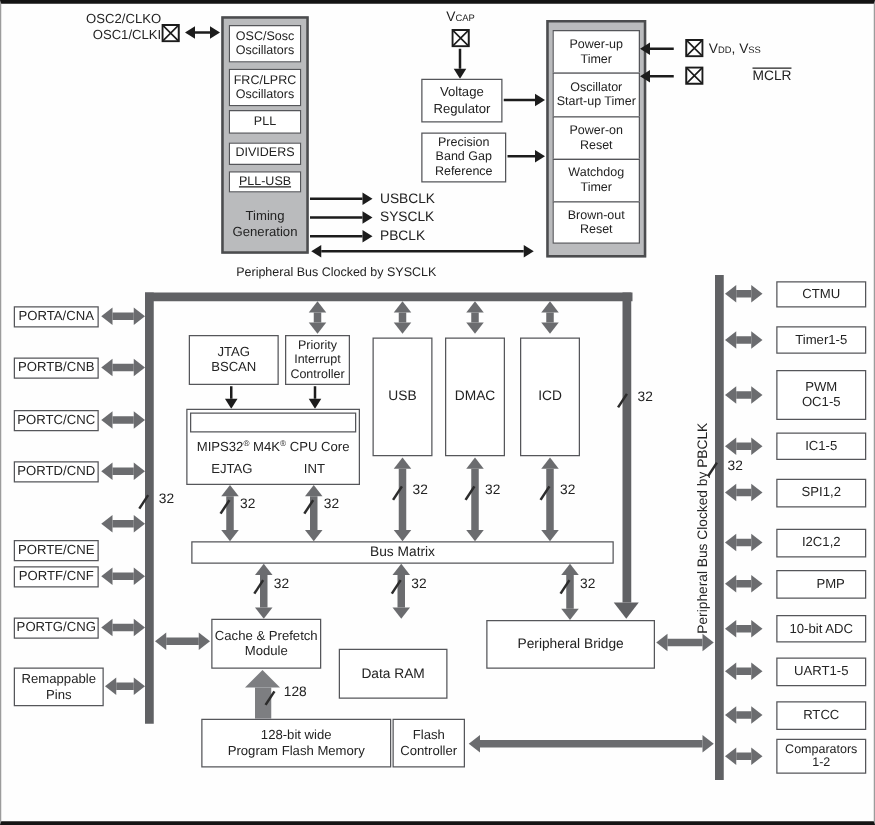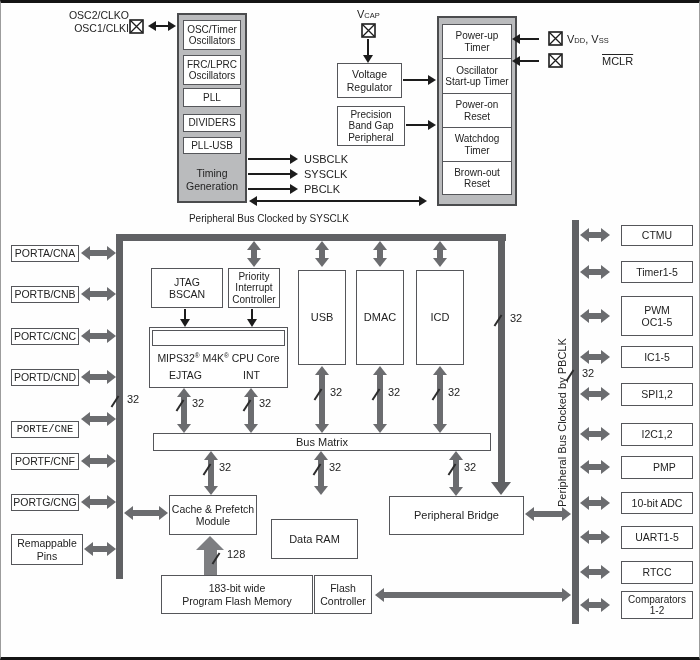--- a/index.html
+++ b/index.html
@@ -79,27 +79,27 @@
 OSC1/CLKI</div>
   <div class="pin" style="left:128px;top:16px;">
     <svg width="15" height="15" viewBox="0 0 15 15">
         <rect x="1" y="1" width="13" height="13" fill="#fff" stroke="#1c1c1c" stroke-width="1.6"></rect>
         <path d="M1.5 1.5 L13.5 13.5 M13.5 1.5 L1.5 13.5" stroke="#1c1c1c" stroke-width="1.3" fill="none"></path>
       </svg>
   </div>
   <div class="bah" style="left:155px;top:22px;width:12px;"></div>
 
   <div class="grayblock" style="left:176px;top:10px;width:70px;height:190px;">
-    <div class="box f10" style="left:4px;top:5px;width:58px;height:30px;">OSC/Timer
+    <div class="box f10" style="left:4px;top:5px;width:58px;height:30px;">OSC/Sosc
 Oscillators</div>
     <div class="box f10" style="left:4px;top:40px;width:58px;height:30px;">FRC/LPRC
 Oscillators</div>
     <div class="box f10" style="left:4px;top:73px;width:58px;height:19px;">PLL</div>
     <div class="box f10" style="left:4px;top:99px;width:58px;height:18px;">DIVIDERS</div>
-    <div class="box f10" style="left:4px;top:122px;width:58px;height:17px;">PLL-USB</div>
+    <div class="box f10" style="left:4px;top:122px;width:58px;height:17px;text-decoration:underline;">PLL-USB</div>
     <div class="lbl f105 ctr" style="left:0;right:0;top:152px;">Timing
 Generation</div>
   </div>
 
   <div class="bar" style="left:247px;top:155px;width:42px;"></div>
   <div class="bar" style="left:247px;top:170px;width:42px;"></div>
   <div class="bar" style="left:247px;top:185px;width:42px;"></div>
   <div class="lbl f11" style="left:303px;top:150px;">USBCLK</div>
   <div class="lbl f11" style="left:303px;top:165px;">SYSCLK</div>
   <div class="lbl f11" style="left:303px;top:180px;">PBCLK</div>
@@ -111,21 +111,21 @@
         <rect x="1" y="1" width="13" height="13" fill="#fff" stroke="#1c1c1c" stroke-width="1.6"></rect>
         <path d="M1.5 1.5 L13.5 13.5 M13.5 1.5 L1.5 13.5" stroke="#1c1c1c" stroke-width="1.3" fill="none"></path>
       </svg>
   </div>
   <div class="bad" style="left:366px;top:36px;height:16px;"></div>
   <div class="box f105" style="left:336px;top:60px;width:65px;height:35px;">Voltage
 Regulator</div>
   <div class="bar" style="left:402px;top:76px;width:25px;"></div>
   <div class="box f10" style="left:336px;top:103px;width:68px;height:40px;">Precision
 Band Gap
-Peripheral</div>
+Reference</div>
   <div class="bar" style="left:405px;top:121px;width:22px;"></div>
 
   <div class="grayblock" style="left:436px;top:13px;width:80px;height:190px;"></div>
   <div class="pstack" style="left:441px;top:21px;width:70px;">
     <div class="cell" style="height:35px;">Power-up
 Timer</div>
     <div class="cell" style="height:36px;">Oscillator
 Start-up Timer</div>
     <div class="cell" style="height:35px;">Power-on
 Reset</div>
@@ -167,21 +167,21 @@
 
   <div class="slash" style="left:568px;top:366px;"></div>
   <div class="wnum" style="left:581px;top:364px;">32</div>
 
   <div class="lbl f11 ctr" style="left:412px;top:413px;width:300px;transform:rotate(-90deg);">Peripheral Bus Clocked by PBCLK</div>
 
   <div class="box f105" style="left:10px;top:242px;width:68px;height:17px;">PORTA/CNA</div>
   <div class="box f105" style="left:10px;top:283px;width:68px;height:17px;">PORTB/CNB</div>
   <div class="box f105" style="left:10px;top:325px;width:68px;height:17px;">PORTC/CNC</div>
   <div class="box f105" style="left:10px;top:366px;width:68px;height:17px;">PORTD/CND</div>
-  <div class="box f105" style="left:10px;top:418px;width:68px;height:17px;font-family:Liberation Mono, monospace;">PORTE/CNE</div>
+  <div class="box f105" style="left:10px;top:429px;width:68px;height:17px;">PORTE/CNE</div>
   <div class="box f105" style="left:10px;top:450px;width:68px;height:17px;">PORTF/CNF</div>
   <div class="box f105" style="left:10px;top:491px;width:68px;height:17px;">PORTG/CNG</div>
   <div class="box f105" style="left:10px;top:531px;width:72px;height:31px;">Remappable
 Pins</div>
   <div class="gah" style="left:89px;top:247px;width:17px;"></div>
   <div class="gah" style="left:89px;top:288px;width:17px;"></div>
   <div class="gah" style="left:89px;top:330px;width:17px;"></div>
   <div class="gah" style="left:89px;top:371px;width:17px;"></div>
   <div class="gah" style="left:89px;top:413px;width:17px;"></div>
   <div class="gah" style="left:89px;top:455px;width:17px;"></div>
@@ -243,21 +243,21 @@
   <div class="box f105" style="left:168px;top:492px;width:88px;height:40px;">Cache &amp; Prefetch
 Module</div>
   <div class="box f11" style="left:270px;top:492px;width:87px;height:40px;margin-top:24px;">Data RAM</div>
   <div class="box f11" style="left:388px;top:493px;width:135px;height:39px;">Peripheral Bridge</div>
   <div class="gah" style="left:132px;top:507px;width:26px;"></div>
   <div class="gah" style="left:533px;top:508px;width:28px;"></div>
 
   <div class="bigup" style="left:203px;top:547px;height:25px;"></div>
   <div class="slash" style="left:214px;top:549px;"></div>
   <div class="wnum" style="left:226px;top:545px;">128</div>
-  <div class="box f105" style="left:160px;top:572px;width:152px;height:39px;">183-bit wide
+  <div class="box f105" style="left:160px;top:572px;width:152px;height:39px;">128-bit wide
 Program Flash Memory</div>
   <div class="box f105" style="left:313px;top:572px;width:58px;height:39px;">Flash
 Controller</div>
   <div class="gah" style="left:383px;top:589px;width:178px;"></div>
 
   <div class="box f105" style="left:620px;top:222px;width:72px;height:21px;">CTMU</div>
   <div class="box f105" style="left:620px;top:258px;width:72px;height:22px;">Timer1-5</div>
   <div class="box f105" style="left:620px;top:293px;width:72px;height:40px;">PWM
 OC1-5</div>
   <div class="box f105" style="left:620px;top:343px;width:72px;height:22px;">IC1-5</div>

